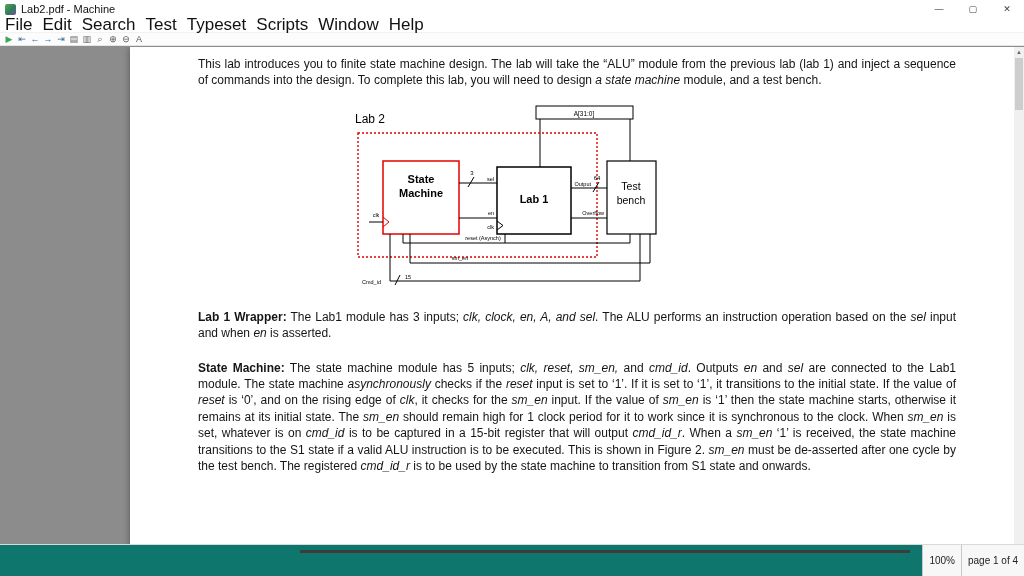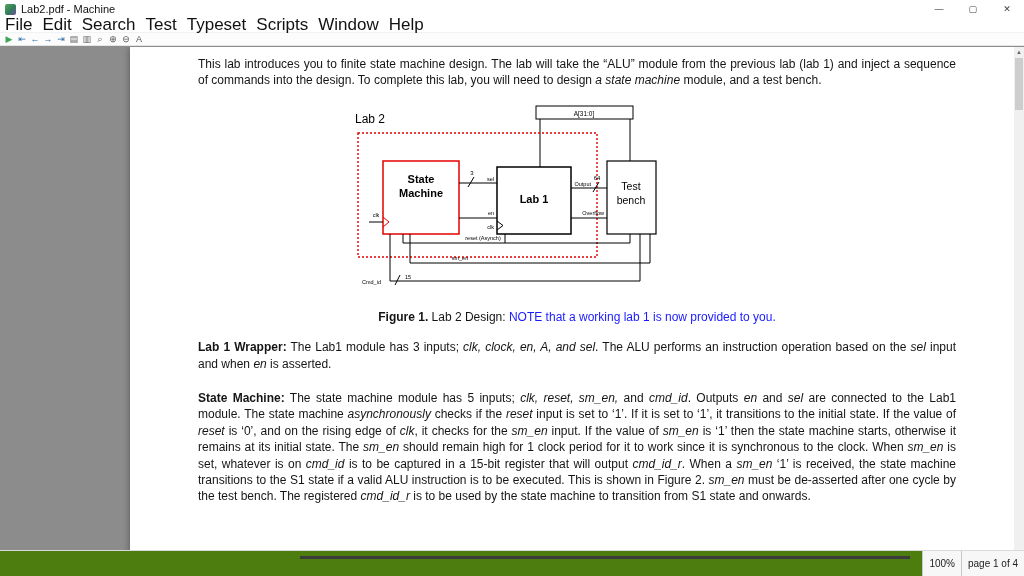--- a/index.html
+++ b/index.html
@@ -65,21 +65,21 @@
     position:absolute; top:47px; right:0; width:10px; bottom:14px; background:#f0f0f0;
   }
   .varrow {
     position:absolute; left:0; width:10px; height:10px; font-size:6px; color:#666;
     text-align:center; line-height:10px;
   }
   .varrow.up { top:0; } .varrow.down { bottom:0; }
   .vthumb { position:absolute; top:11px; left:1px; width:8px; height:52px; background:#cdcdcd; }
 
   .statusbar {
-    position:absolute; bottom:0; left:0; right:0; height:26px; background:#4d7c0f;
+    position:absolute; bottom:0; left:0; right:0; height:32px; background:#0f766e;
     border-top:1px solid #d9d9d9; font-size:10px; display:flex; align-items:stretch;
     color:#222;
   }
   .hscroll { flex:1; position:relative; }
   .hthumb { position:absolute; left:300px; right:12px; top:5px; height:3px; background:#3c3c3c; }
   .status-cell {
     border-left:1px solid #c8c8c8; display:flex; align-items:center;
     padding:0 6px; background:#f7f7f7; white-space:nowrap;
   }
 </style>
@@ -183,21 +183,20 @@
 
           <line x1="45" y1="131" x2="45" y2="178" stroke="#000"></line>
           <line x1="295" y1="131" x2="295" y2="178" stroke="#000"></line>
           <line x1="45" y1="178" x2="295" y2="178" stroke="#000"></line>
           <text x="17" y="181" font-size="5.5">Cmd_id</text>
           <line x1="50" y1="182" x2="55" y2="172" stroke="#000"></line>
           <text x="60" y="176" font-size="5.5">15</text>
         </svg>
       </div>
 
-      <p class="caption"><span class="bd">Figure 1.</span><span> Lab 2 Design: </span><span style="color: rgb(26, 26, 255);">NOTE that a working lab 1 is now provided to you.</span></p>
 
       <p class="p-after"><span class="bd">Lab 1 Wrapper:</span><span> The Lab1 module has 3 inputs; </span><span class="it">clk, clock, en, A, and sel</span><span>. The ALU performs an instruction operation based on the </span><span class="it">sel</span><span> input and when </span><span class="it">en</span><span> is asserted.</span></p>
 
       <p><span class="bd un">State Machine:</span><span> The state machine module has 5 inputs; </span><span class="it">clk, reset, sm_en,</span><span> and </span><span class="it">cmd_id</span><span>. Outputs </span><span class="it">en</span><span> and </span><span class="it">sel</span><span> are connected to the Lab1 module. The state machine </span><span class="it">asynchronously</span><span> checks if the </span><span class="it">reset</span><span> input is set to ‘1’. If it is set to ‘1’, it transitions to the initial state. If the value of </span><span class="it">reset</span><span> is ‘0’, and on the rising edge of </span><span class="it">clk</span><span>, it checks for the </span><span class="it">sm_en</span><span> input. If the value of </span><span class="it">sm_en</span><span> is ‘1’ then the state machine starts, otherwise it remains at its initial state. The </span><span class="it">sm_en</span><span> should remain high for 1 clock period for it to work since it is synchronous to the clock. When </span><span class="it">sm_en</span><span> is set, whatever is on </span><span class="it">cmd_id</span><span> is to be captured in a 15-bit register that will output </span><span class="it">cmd_id_r</span><span>. When a </span><span class="it">sm_en</span><span> ‘1’ is received, the state machine transitions to the S1 state if a valid ALU instruction is to be executed. This is shown in Figure 2. </span><span class="it">sm_en</span><span> must be de-asserted after one cycle by the test bench. The registered </span><span class="it">cmd_id_r</span><span> is to be used by the state machine to transition from S1 state and onwards.</span></p>
 
     </div>
   </div>
 </div>
 
 <div class="vscroll">

